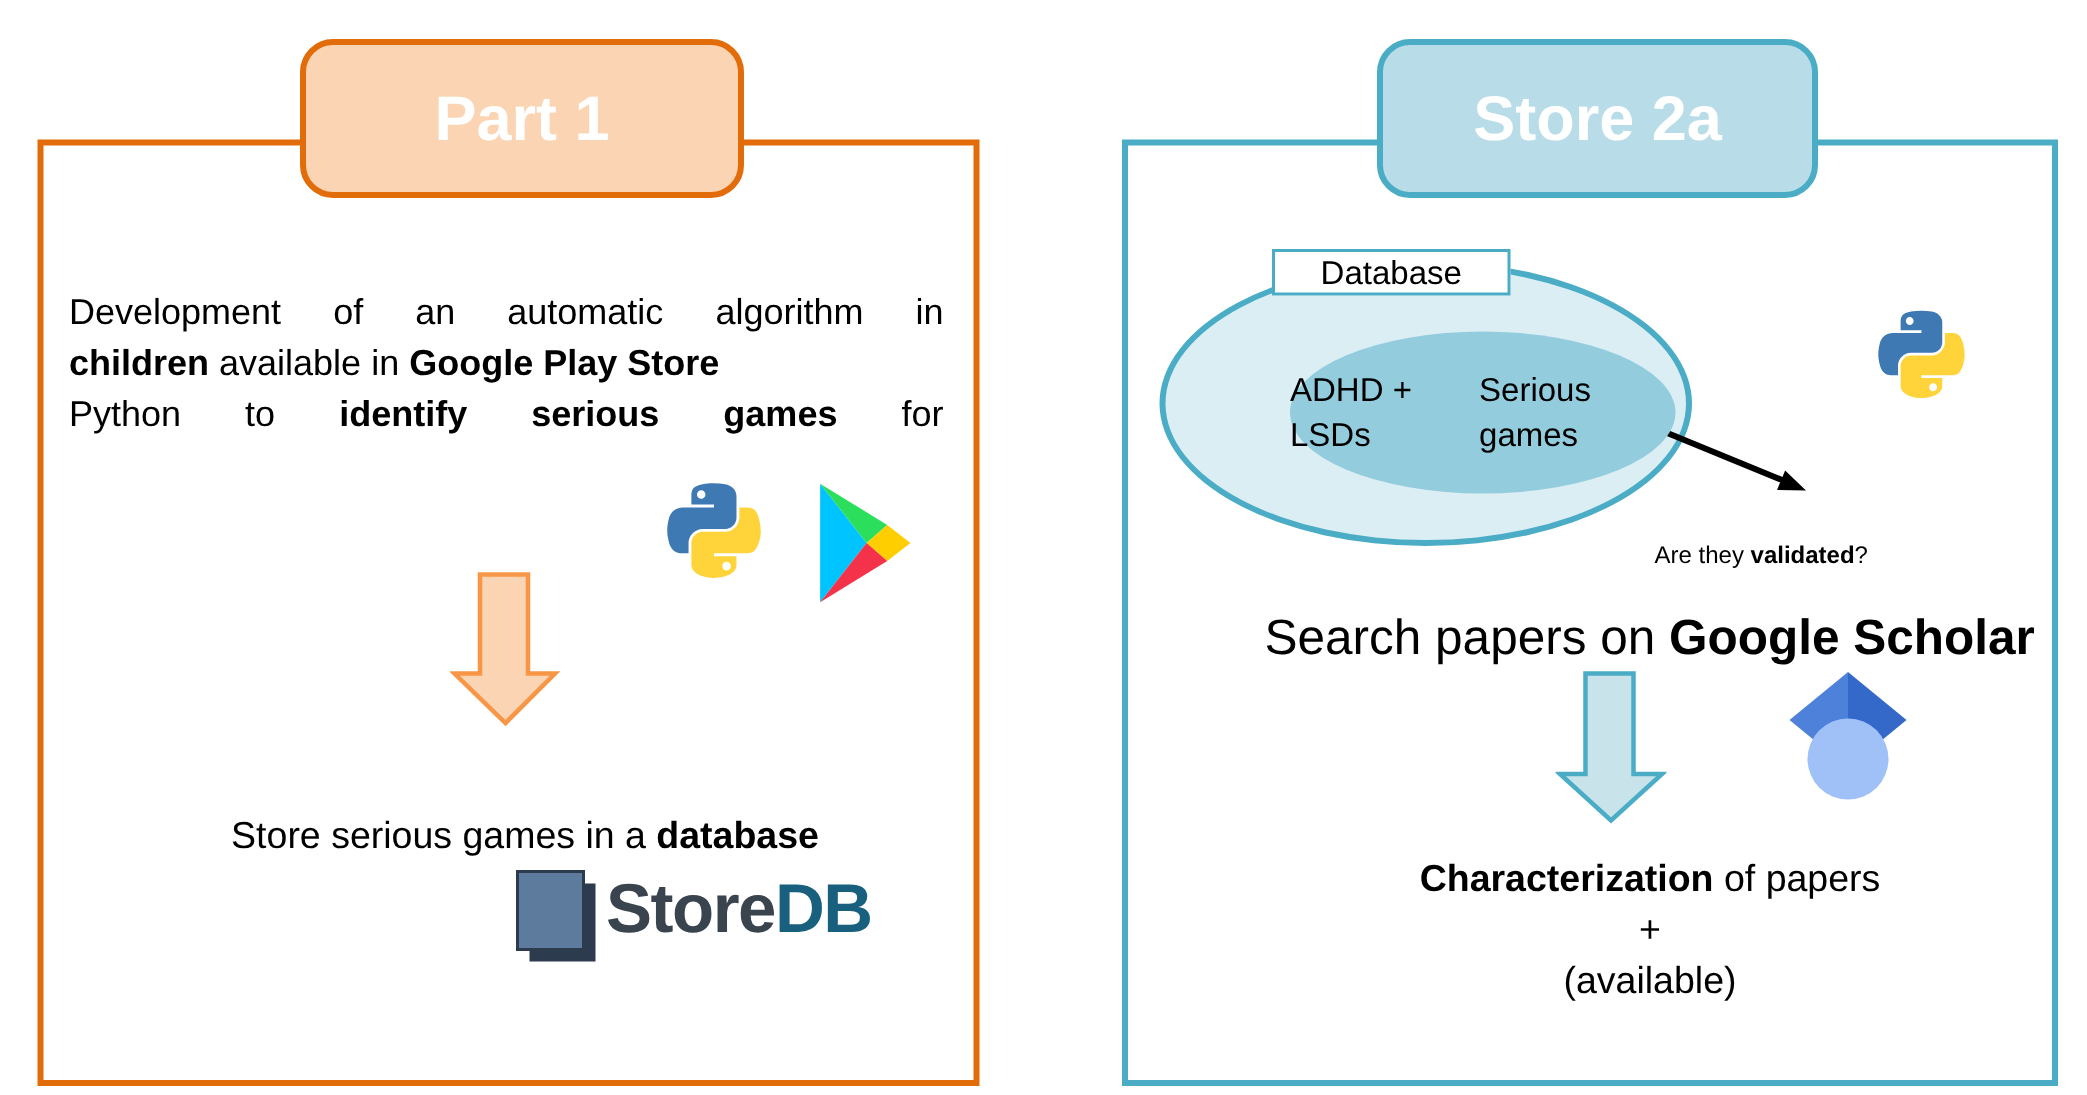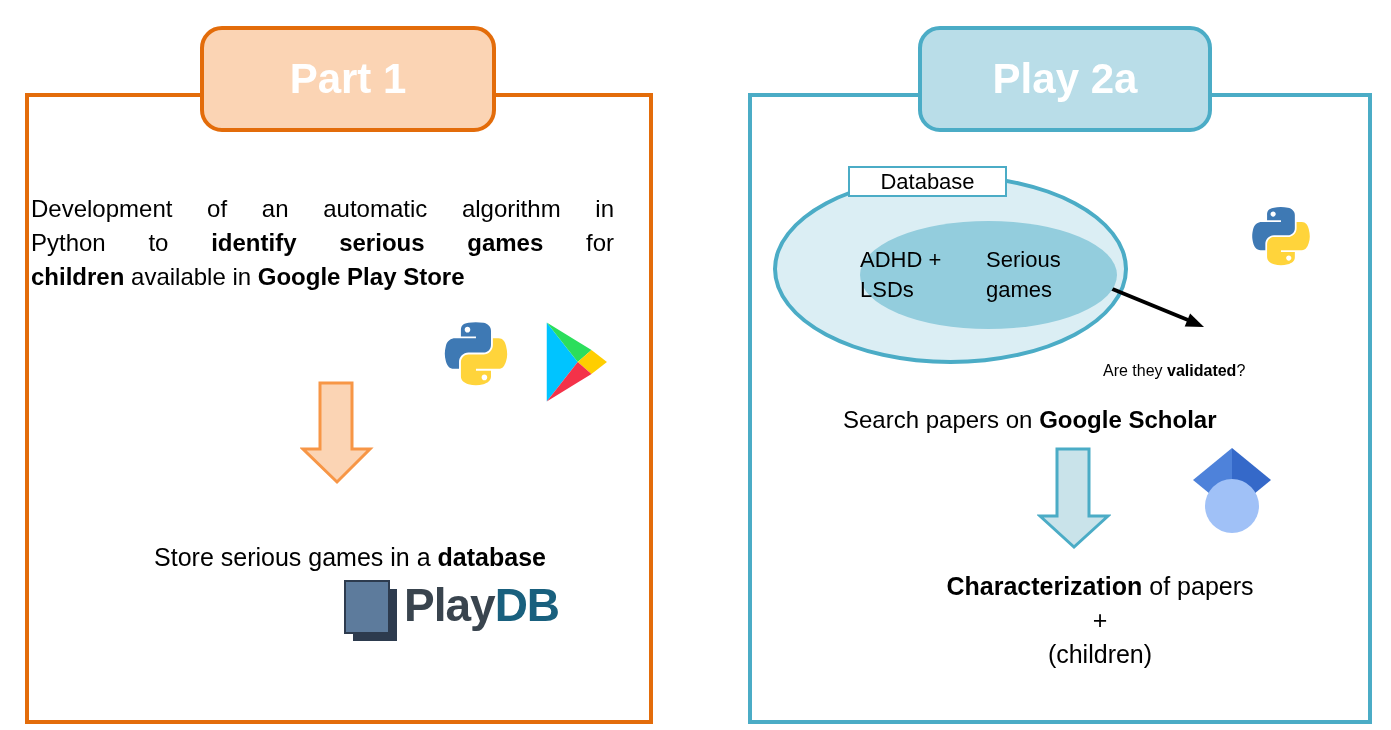--- a/index.html
+++ b/index.html
@@ -10,21 +10,21 @@
   .panel{position:absolute;box-sizing:border-box;background:transparent;}
   .panel-orange{left:25px;top:77px;width:628px;height:631px;border:4px solid var(--orange-border);}
   .panel-teal{left:748px;top:77px;width:624px;height:631px;border:4px solid var(--teal-border);}
   .badge{
     position:absolute;z-index:5;box-sizing:border-box;border-radius:22px;
     display:flex;align-items:center;justify-content:center;
     font-size:42px;font-weight:bold;color:#ffffff;
   }
   .badge-orange{left:200px;top:10px;width:296px;height:106px;background:var(--orange-fill);border:4px solid var(--orange-border);}
   .badge-teal{left:918px;top:10px;width:294px;height:106px;background:var(--teal-fill);border:4px solid var(--teal-border);}
-  .desc{position:absolute;left:31px;top:176px;width:583px;font-size:24px;line-height:34px;}
+  .desc{position:absolute;left:46px;top:176px;width:583px;font-size:24px;line-height:34px;}
   .desc-line{text-align:justify;text-align-last:justify;}
   .desc-line.last{text-align-last:left;}
   .store-line{position:absolute;left:36px;top:527px;width:628px;text-align:center;font-size:25px;}
   .icon{position:absolute;}
   .tinydb-text{position:absolute;left:404px;top:566px;font-size:46px;font-weight:bold;letter-spacing:-1px;line-height:1;}
   .tinydb-tiny{color:var(--tinydb-tiny);}
   .tinydb-db{color:var(--tinydb-db);}
   .ellipse-outer{
     position:absolute;left:773px;top:158px;width:355px;height:190px;box-sizing:border-box;
     background:var(--ellipse-outer);border:4px solid var(--teal-border);border-radius:50%;
@@ -33,39 +33,39 @@
     position:absolute;left:860px;top:205px;width:257px;height:108px;border-radius:50%;
     background:var(--ellipse-inner);display:flex;align-items:center;justify-content:center;
     font-size:22px;line-height:30px;z-index:2;
   }
   .db-label{
     position:absolute;left:848px;top:150px;width:159px;height:31px;box-sizing:border-box;z-index:4;
     background:#ffffff;border:2px solid var(--teal-border);
     display:flex;align-items:center;justify-content:center;font-size:22px;
   }
   .validated-line{position:absolute;left:1103px;top:346px;font-size:16px;white-space:nowrap;}
-  .search-line{position:absolute;left:843px;top:390px;font-size:24px;white-space:nowrap;}
+  .search-line{position:absolute;left:843px;top:390px;font-size:33px;white-space:nowrap;}
   .results-block{position:absolute;left:748px;top:553px;width:624px;text-align:center;font-size:25px;line-height:34px;padding-left:40px;}
   .bold{font-weight:bold;}
 </style>
 </head>
 <body>
 
 <div class="canvas">
 
   <section class="panel panel-orange"></section>
 
   <div class="badge badge-orange">
     <span>Part 1</span>
   </div>
 
   <div class="desc">
     <div class="desc-line"><span>Development of an automatic algorithm in</span></div>
+    <div class="desc-line last"><span class="bold">children</span><span> available in </span><span class="bold">Google Play Store</span></div>
     <div class="desc-line"><span>Python to </span><span class="bold">identify serious games</span><span> for</span></div>
-    <div class="desc-line last"><span class="bold">children</span><span> available in </span><span class="bold">Google Play Store</span></div>
   </div>
 
   <svg class="icon" style="left:437px;top:303px;" width="78" height="82" viewBox="0 0 128 128">
     <path fill="#3E79B4" d="M63.391 1.988c-4.222.02-8.252.379-11.8 1.007-10.45 1.846-12.346 5.71-12.346 12.837v9.411h24.693v3.137H29.977c-7.176 0-13.46 4.313-15.426 12.521-2.268 9.405-2.368 15.275 0 25.096 1.755 7.311 5.947 12.519 13.124 12.519h8.491V67.234c0-8.151 7.051-15.34 15.426-15.34h24.665c6.866 0 12.346-5.654 12.346-12.548V15.833c0-6.693-5.646-11.72-12.346-12.837-4.244-.706-8.645-1.027-12.866-1.008zM50.037 9.557c2.55 0 4.634 2.117 4.634 4.721 0 2.593-2.083 4.69-4.634 4.69-2.56 0-4.633-2.097-4.633-4.69-.001-2.604 2.073-4.721 4.633-4.721z"></path>
     <path fill="#FFD43B" d="M91.682 28.38v10.966c0 8.5-7.208 15.655-15.426 15.655H51.591c-6.756 0-12.346 5.783-12.346 12.549v23.515c0 6.691 5.818 10.628 12.346 12.547 7.816 2.297 15.312 2.713 24.665 0 6.216-1.801 12.346-5.423 12.346-12.547v-9.412H63.938v-3.138h37.012c7.176 0 9.852-5.005 12.348-12.519 2.578-7.735 2.467-15.174 0-25.096-1.774-7.145-5.161-12.521-12.348-12.521h-9.268zM77.809 87.927c2.561 0 4.634 2.097 4.634 4.692 0 2.602-2.074 4.719-4.634 4.719-2.55 0-4.633-2.117-4.633-4.719 0-2.595 2.083-4.692 4.633-4.692z"></path>
   </svg>
 
   <svg class="icon" style="left:533px;top:300px;" width="86" height="92" viewBox="0 0 100 100">
     <polygon points="16,4 16,96 52,50" fill="#00C4FF"></polygon>
     <polygon points="16,4 68,36 52,50" fill="#2BDE5C"></polygon>
@@ -77,27 +77,27 @@
     <polygon points="20,4 52,4 52,70 70,70 37,103 3,70 20,70" style="fill:var(--orange-fill);stroke:var(--orange-arrow-stroke);stroke-width:3;" stroke-linejoin="miter"></polygon>
   </svg>
 
   <div class="store-line"><span>Store serious games in a </span><span class="bold">database</span></div>
 
   <svg class="icon" style="left:341px;top:563px;" width="62" height="66" viewBox="0 0 62 66">
     <rect x="12" y="10" width="44" height="52" style="fill:var(--tinydb-shadow);"></rect>
     <rect x="4" y="2" width="44" height="52" style="fill:var(--tinydb-book);stroke:var(--tinydb-shadow);stroke-width:2;"></rect>
   </svg>
   <div class="tinydb-text">
-    <span class="tinydb-tiny">Play</span><span class="tinydb-db">DB</span>
+    <span class="tinydb-tiny">Store</span><span class="tinydb-db">DB</span>
   </div>
 
   <section class="panel panel-teal"></section>
 
   <div class="badge badge-teal">
-    <span>Play 2a</span>
+    <span>Store 2a</span>
   </div>
 
   <div class="ellipse-outer"></div>
   <div class="ellipse-inner">
     <div>ADHD + LSDs</div>
     <div>Serious games</div>
   </div>
   <div class="db-label">Database</div>
 
   <svg class="icon" style="left:1245px;top:188px;" width="72" height="76" viewBox="0 0 128 128">
@@ -120,16 +120,16 @@
 
   <svg class="icon" style="left:1190px;top:430px;" width="84" height="88" viewBox="0 0 84 88">
     <polygon points="42,2 3,34 42,66" fill="#4E82DA"></polygon>
     <polygon points="42,2 81,34 42,66" fill="#3569C9"></polygon>
     <circle cx="42" cy="60" r="27" fill="#A0C1F7"></circle>
   </svg>
 
   <div class="results-block">
     <div><span class="bold">Characterization</span><span> of papers</span></div>
     <div><span>+</span></div>
-    <div><span>(children)</span></div>
+    <div><span>(available)</span></div>
   </div>
 
 </div>
 
 </body></html>

